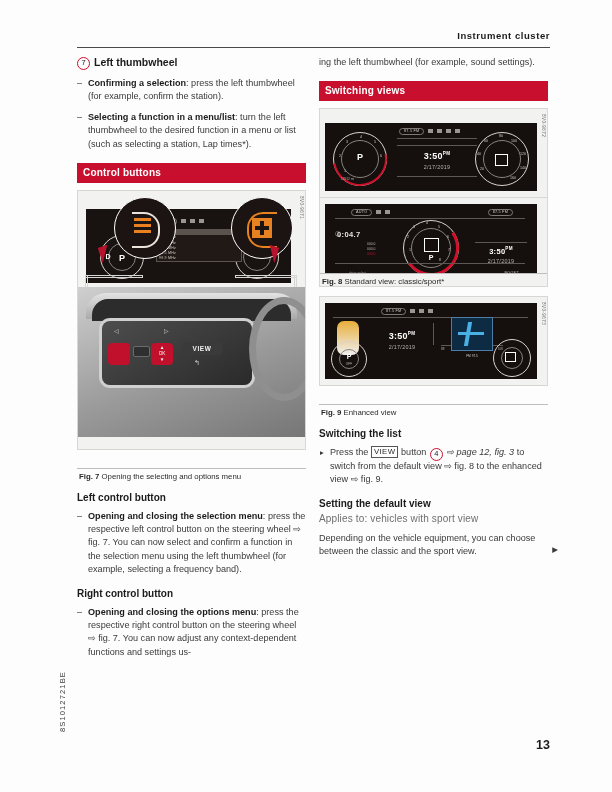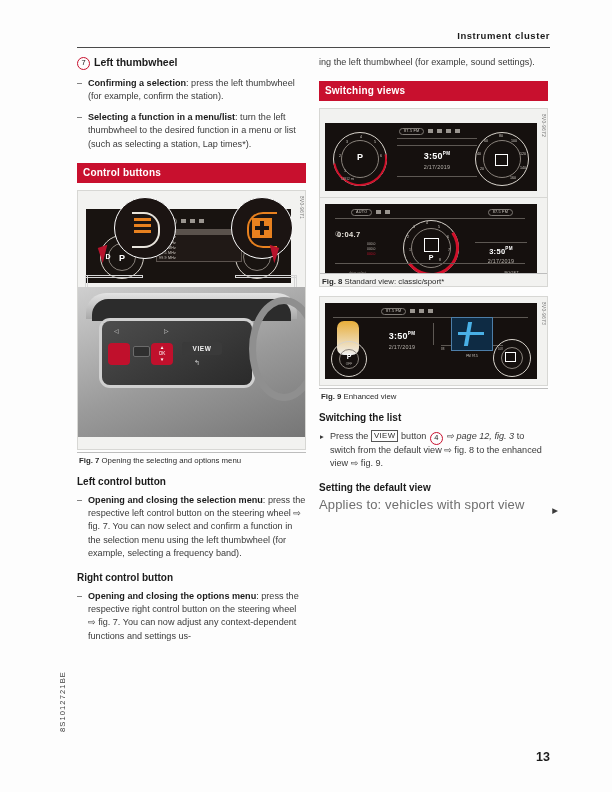--- a/index.html
+++ b/index.html
@@ -123,21 +123,21 @@
   .ital { font-style: italic; }
 
   .subhead {
     font-size: 10px;
     font-weight: bold;
     color: #1b1b1b;
     margin: 11px 0 6px 0;
     line-height: 12px;
   }
   .applies {
-    font-size: 13px;
+    font-size: 10px;
     color: #6e6e6e;
     margin: -3px 0 8px 0;
     letter-spacing: 0.15px;
   }
   .body-p {
     font-size: 9.1px;
     line-height: 13.4px;
     color: #3a3a3a;
     margin: 0 0 6px 0;
     position: relative;
@@ -194,21 +194,21 @@
     letter-spacing: 0.4px;
     background: #f2f2f0;
     padding: 1px 0;
     z-index: 6;
   }
   .fig-caption {
     font-size: 7.8px;
     color: #2a2a2a;
     padding: 3px 2px 0 2px;
     border-top: 1px solid #bdbdbd;
-    margin-top: 2px;
+    margin-top: 18px;
   }
   .fig-caption b { font-weight: bold; }
 
   
   .cluster {
     background: #15100e;
     position: relative;
   }
   .gauge {
     position: absolute;
@@ -357,21 +357,21 @@
     bottom: 60px;
     writing-mode: vertical-rl;
     transform: rotate(180deg);
     font-size: 7.6px;
     letter-spacing: 1.1px;
     color: #3c3c3c;
   }
   .pageno {
     position: absolute;
     right: 62px;
-    bottom: 28px;
+    bottom: 40px;
     font-size: 12.5px;
     font-weight: bold;
     color: #1b1b1b;
   }
 </style>
 </head>
 <body>
 
 <div class="page">
 
@@ -644,20 +644,21 @@
     <div class="subhead">Switching the list</div>
 
     <div class="bullet-arrow">
       <span>Press the </span><span class="keycap">VIEW</span><span> button </span><span class="circle-num inline">4</span><i class="ital"> ⇨ page 12, fig. 3</i><span> to switch from the default view ⇨ fig. 8 to the enhanced view ⇨ fig. 9.</span>
     </div>
 
 
     <div class="subhead">Setting the default view</div>
     <div class="applies">Applies to: vehicles with sport view</div>
     <div class="body-p">
+      <span>Depending on the vehicle equipment, you can choose between the classic and the sport view.</span>
       <span class="cont-arrow">▶</span>
     </div>
   </div>
 
   <div class="spine">8S1012721BE</div>
   <div class="pageno">13</div>
 
 </div>
 
 </body></html>

